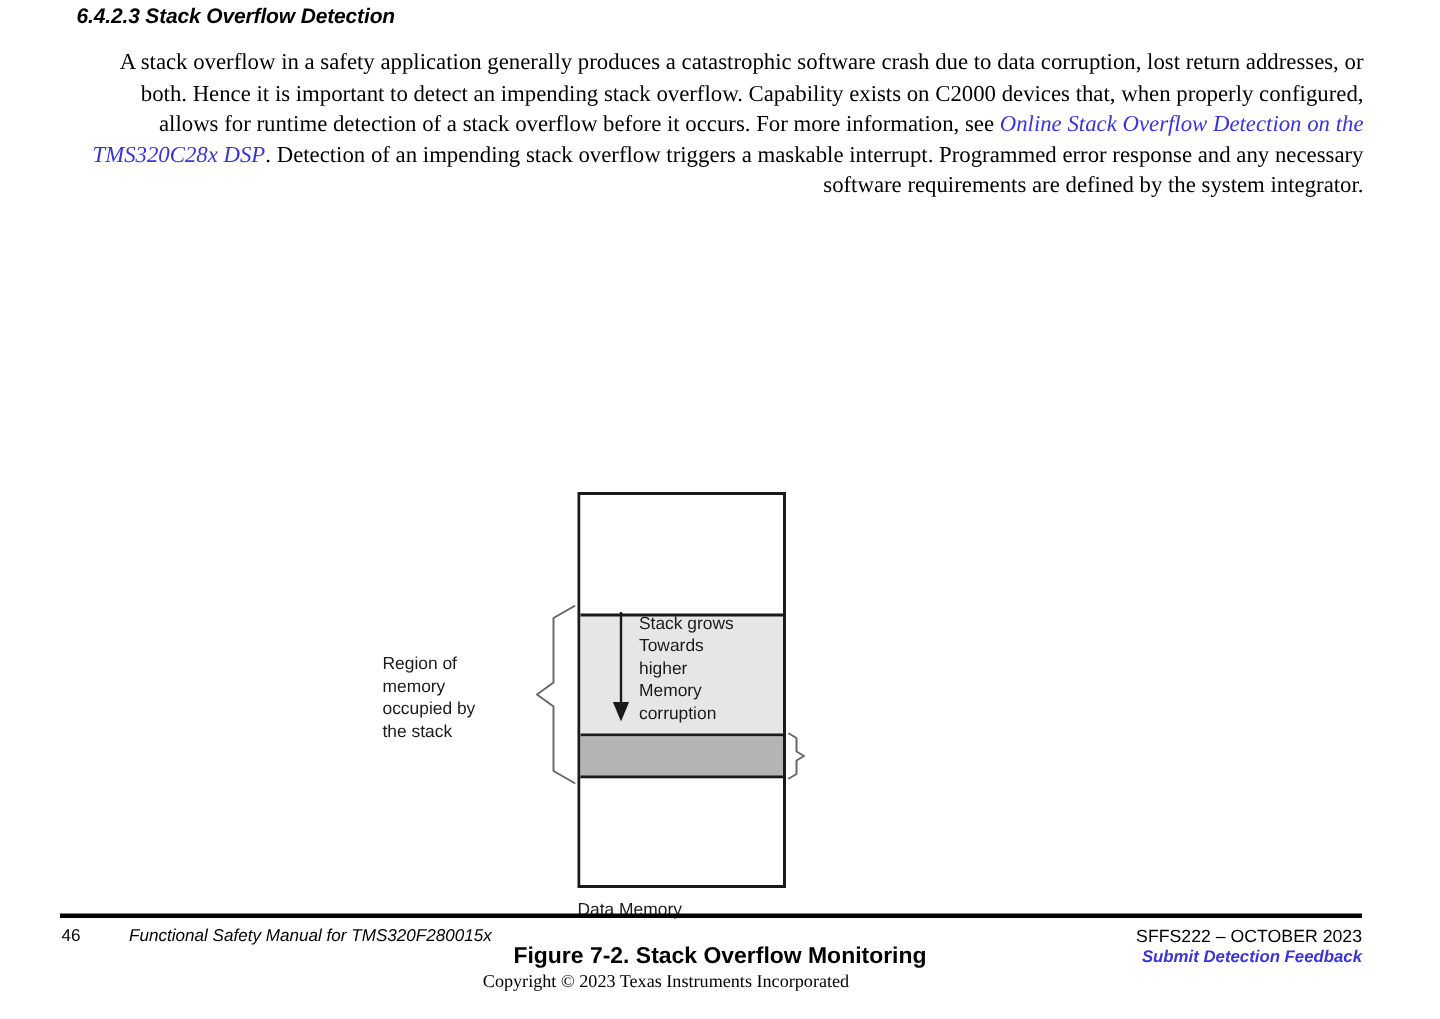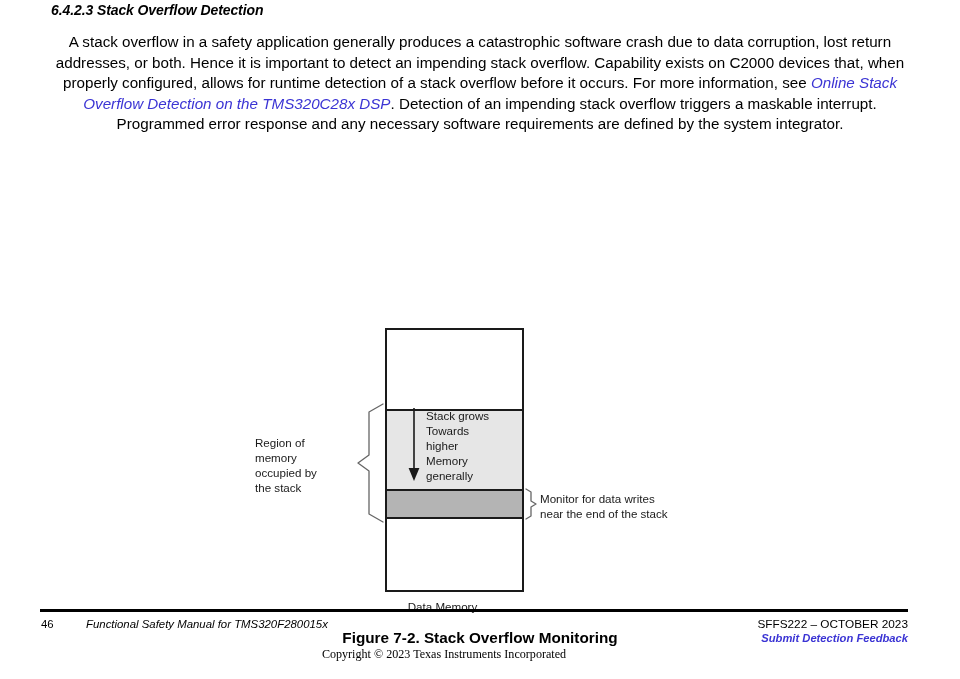--- a/index.html
+++ b/index.html
@@ -31,22 +31,23 @@
   }
 
   
   .body-paragraph {
     position: absolute;
     left: 51px;
     top: 32px;
     width: 858px;
     font-size: 15.2px;
     line-height: 20.6px;
-    text-align: center;
-    color: #000000;
+    text-align: right;
+    color: #000000;
+    font-family: Liberation Serif, serif;
   }
   .body-paragraph .doc-link {
     color: #3b34d4;
     font-style: italic;
     text-decoration: none;
     cursor: pointer;
   }
 
   
   .figure-block {
@@ -159,24 +160,24 @@
     top: 331px;
     font-size: 11.6px;
     line-height: 15.1px;
     color: #1a1a1a;
     white-space: nowrap;
   }
 
   
   .data-memory-label {
     position: absolute;
-    left: 373px;
+    left: 385px;
     top: 440px;
     width: 139px;
-    text-align: center;
+    text-align: left;
     font-size: 11.6px;
     color: #1a1a1a;
   }
 
   
   .figure-caption {
     position: absolute;
     left: 0;
     top: 469px;
     width: 960px;
@@ -267,21 +268,21 @@
         <line x1="8" y1="0" x2="8" y2="62" stroke="#1a1a1a" stroke-width="1.6"></line>
         <polygon points="8,73 2.6,60 13.4,60" fill="#1a1a1a"></polygon>
       </svg>
     </div>
 
     <div class="stack-grows-label">
       <div>Stack grows</div>
       <div>Towards</div>
       <div>higher</div>
       <div>Memory</div>
-      <div>generally</div>
+      <div>corruption</div>
     </div>
 
     <div class="left-brace">
       <svg width="28" height="120" viewBox="0 0 28 120" xmlns="http://www.w3.org/2000/svg">
         <path d="M27 1 L13 9 L13 52 L2 60 L13 68 L13 111 L27 119" fill="none" stroke="#666666" stroke-width="1.3" stroke-linejoin="round" stroke-linecap="round"></path>
       </svg>
     </div>
 
     <div class="region-label">
       <div>Region of</div>
@@ -289,24 +290,20 @@
       <div>occupied by</div>
       <div>the stack</div>
     </div>
 
     <div class="right-brace">
       <svg width="14" height="32" viewBox="0 0 14 32" xmlns="http://www.w3.org/2000/svg">
         <path d="M2 1 L7 4 L7 13 L12 16 L7 19 L7 28 L2 31" fill="none" stroke="#666666" stroke-width="1.3" stroke-linejoin="round" stroke-linecap="round"></path>
       </svg>
     </div>
 
-    <div class="monitor-label">
-      <div>Monitor for data writes</div>
-      <div>near the end of the stack</div>
-    </div>
 
     <div class="data-memory-label">Data Memory</div>
   </div>
 
   <div class="figure-caption">Figure 7-2. Stack Overflow Monitoring</div>
 </div>
 
 <div class="footer-rule"></div>
 
 <div class="footer-page-number">46</div>

